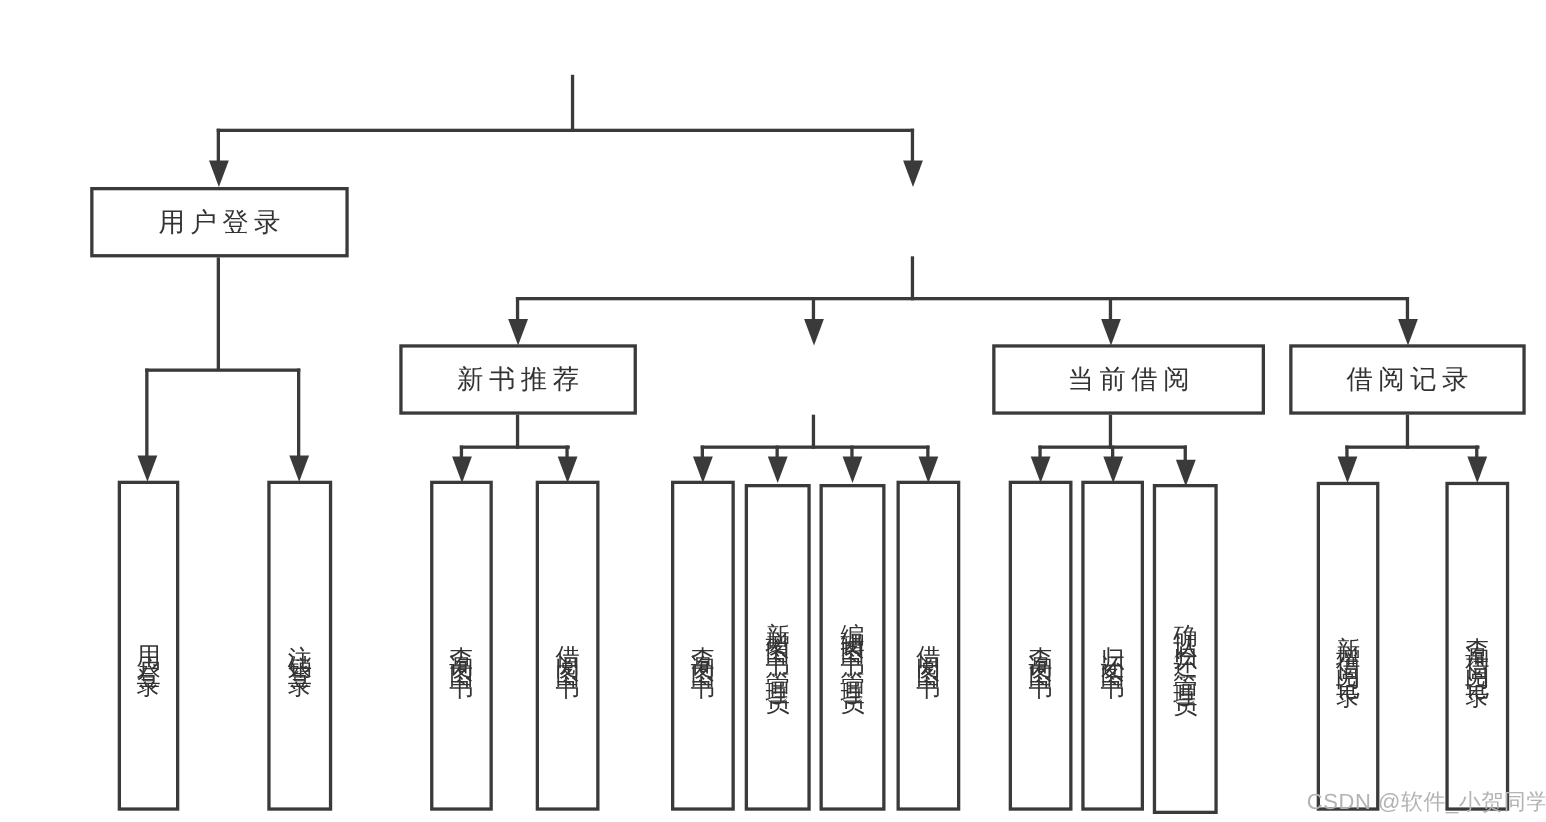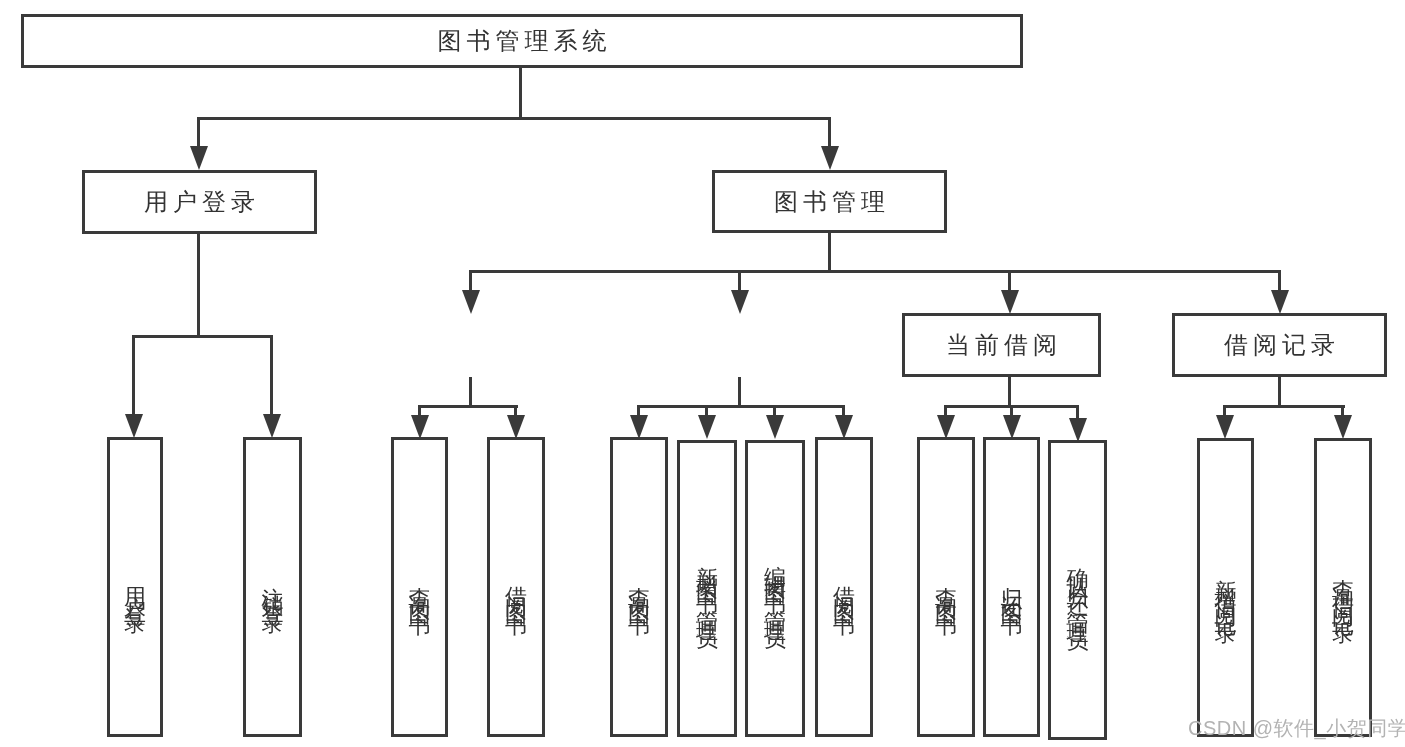--- a/index.html
+++ b/index.html
@@ -57,32 +57,29 @@
     color:var(--watermark);
     white-space:nowrap;
     z-index:5;
   }
 </style>
 </head>
 <body>
 
 <div class="stage">
 
-  <div class="node h" style="left:21px;top:14px;width:1002px;height:54px">
-    <span>图书管理系统</span>
-  </div>
 
   <div class="node h" style="left:82px;top:170px;width:235px;height:64px">
     <span>用户登录</span>
   </div>
-  <div class="node h" style="left:712px;top:170px;width:235px;height:63px">
-    <span>图书管理</span>
+
+  <div class="node h" style="left:363px;top:313px;width:216px;height:64px">
+    <span>新书推荐</span>
   </div>
-
-  <div class="node h" style="left:902px;top:313px;width:199px;height:64px">
+  <div class="node h" style="left:902px;top:313px;width:248px;height:64px">
     <span>当前借阅</span>
   </div>
   <div class="node h" style="left:1172px;top:313px;width:215px;height:64px">
     <span>借阅记录</span>
   </div>
 
   <div class="node v" style="left:107px;top:437px;width:56px;height:300px">
     <span>用户登录</span>
   </div>
   <div class="node v" style="left:243px;top:437px;width:59px;height:300px">

